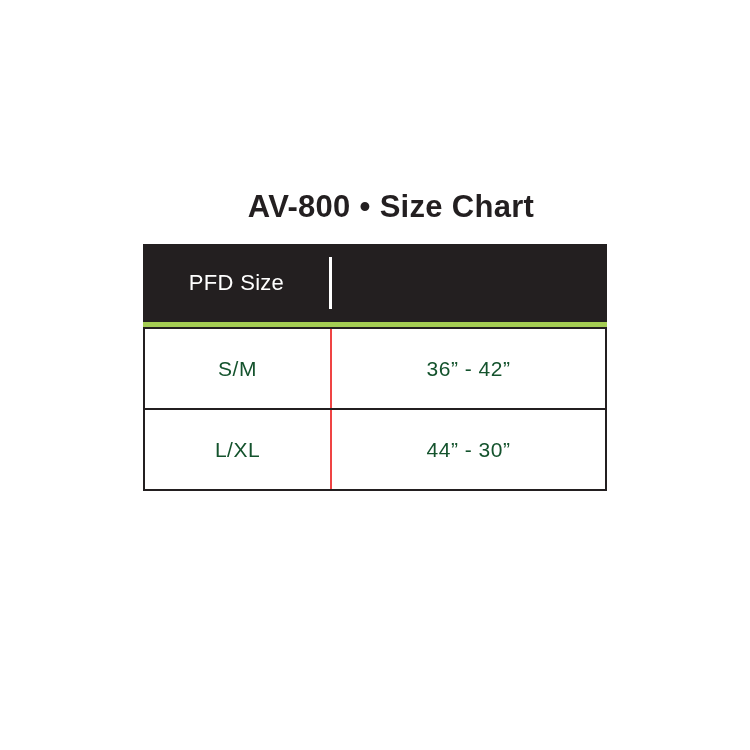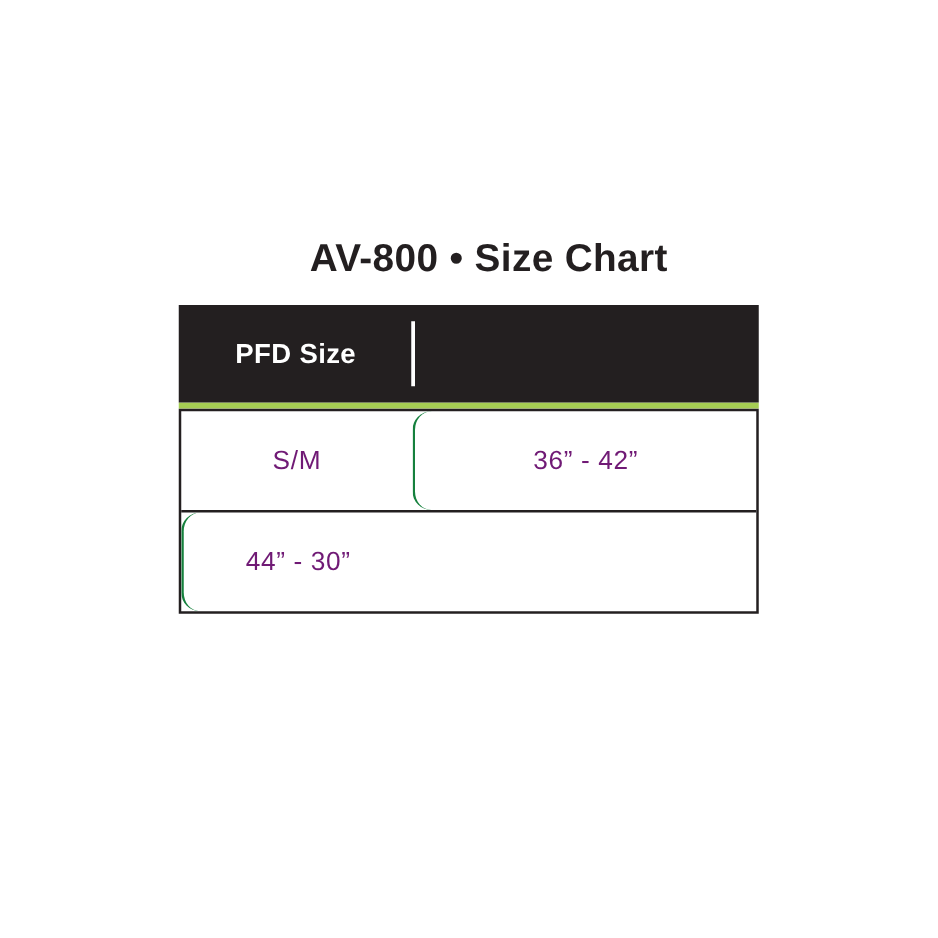--- a/index.html
+++ b/index.html
@@ -42,21 +42,21 @@
     position: relative;
     display: grid;
     grid-template-columns: 187px 1fr;
     align-items: center;
     height: 78px;
     background: #231f20;
   }
   .th {
     text-align: center;
     color: #ffffff;
-    font-weight: 700;
+    font-weight: 400;
     font-size: 22px;
     letter-spacing: 0.3px;
   }
   .header-divider {
     position: absolute;
     left: 186px;
     top: 13px;
     width: 3px;
     height: 52px;
     background: #ffffff;
@@ -75,26 +75,25 @@
     height: 79px;
   }
   .tr + .tr {
     border-top: 2px solid #231f20;
   }
   .td {
     display: flex;
     align-items: center;
     justify-content: center;
     font-size: 21px;
-    color: #701a75;
+    color: #14532d;
     letter-spacing: 0.5px;
   }
   .td.chest-cell {
-    border-left: 2px solid #15803d;
-    border-radius: 15px;
+    border-left: 2px solid #ef4444;
   }
 </style>
 </head>
 <body>
 
 <div class="page">
 
   <div class="chart-title">AV-800 • Size Chart</div>
 
   <div class="size-table">
@@ -107,19 +106,20 @@
     <div class="accent-stripe"></div>
 
     <div class="tbody">
 
       <div class="tr">
         <div class="td size-cell">S/M</div>
         <div class="td chest-cell">36” - 42”</div>
       </div>
 
       <div class="tr">
+        <div class="td size-cell">L/XL</div>
         <div class="td chest-cell">44” - 30”</div>
       </div>
 
 
     </div>
   </div>
 </div>
 
 </body></html>

